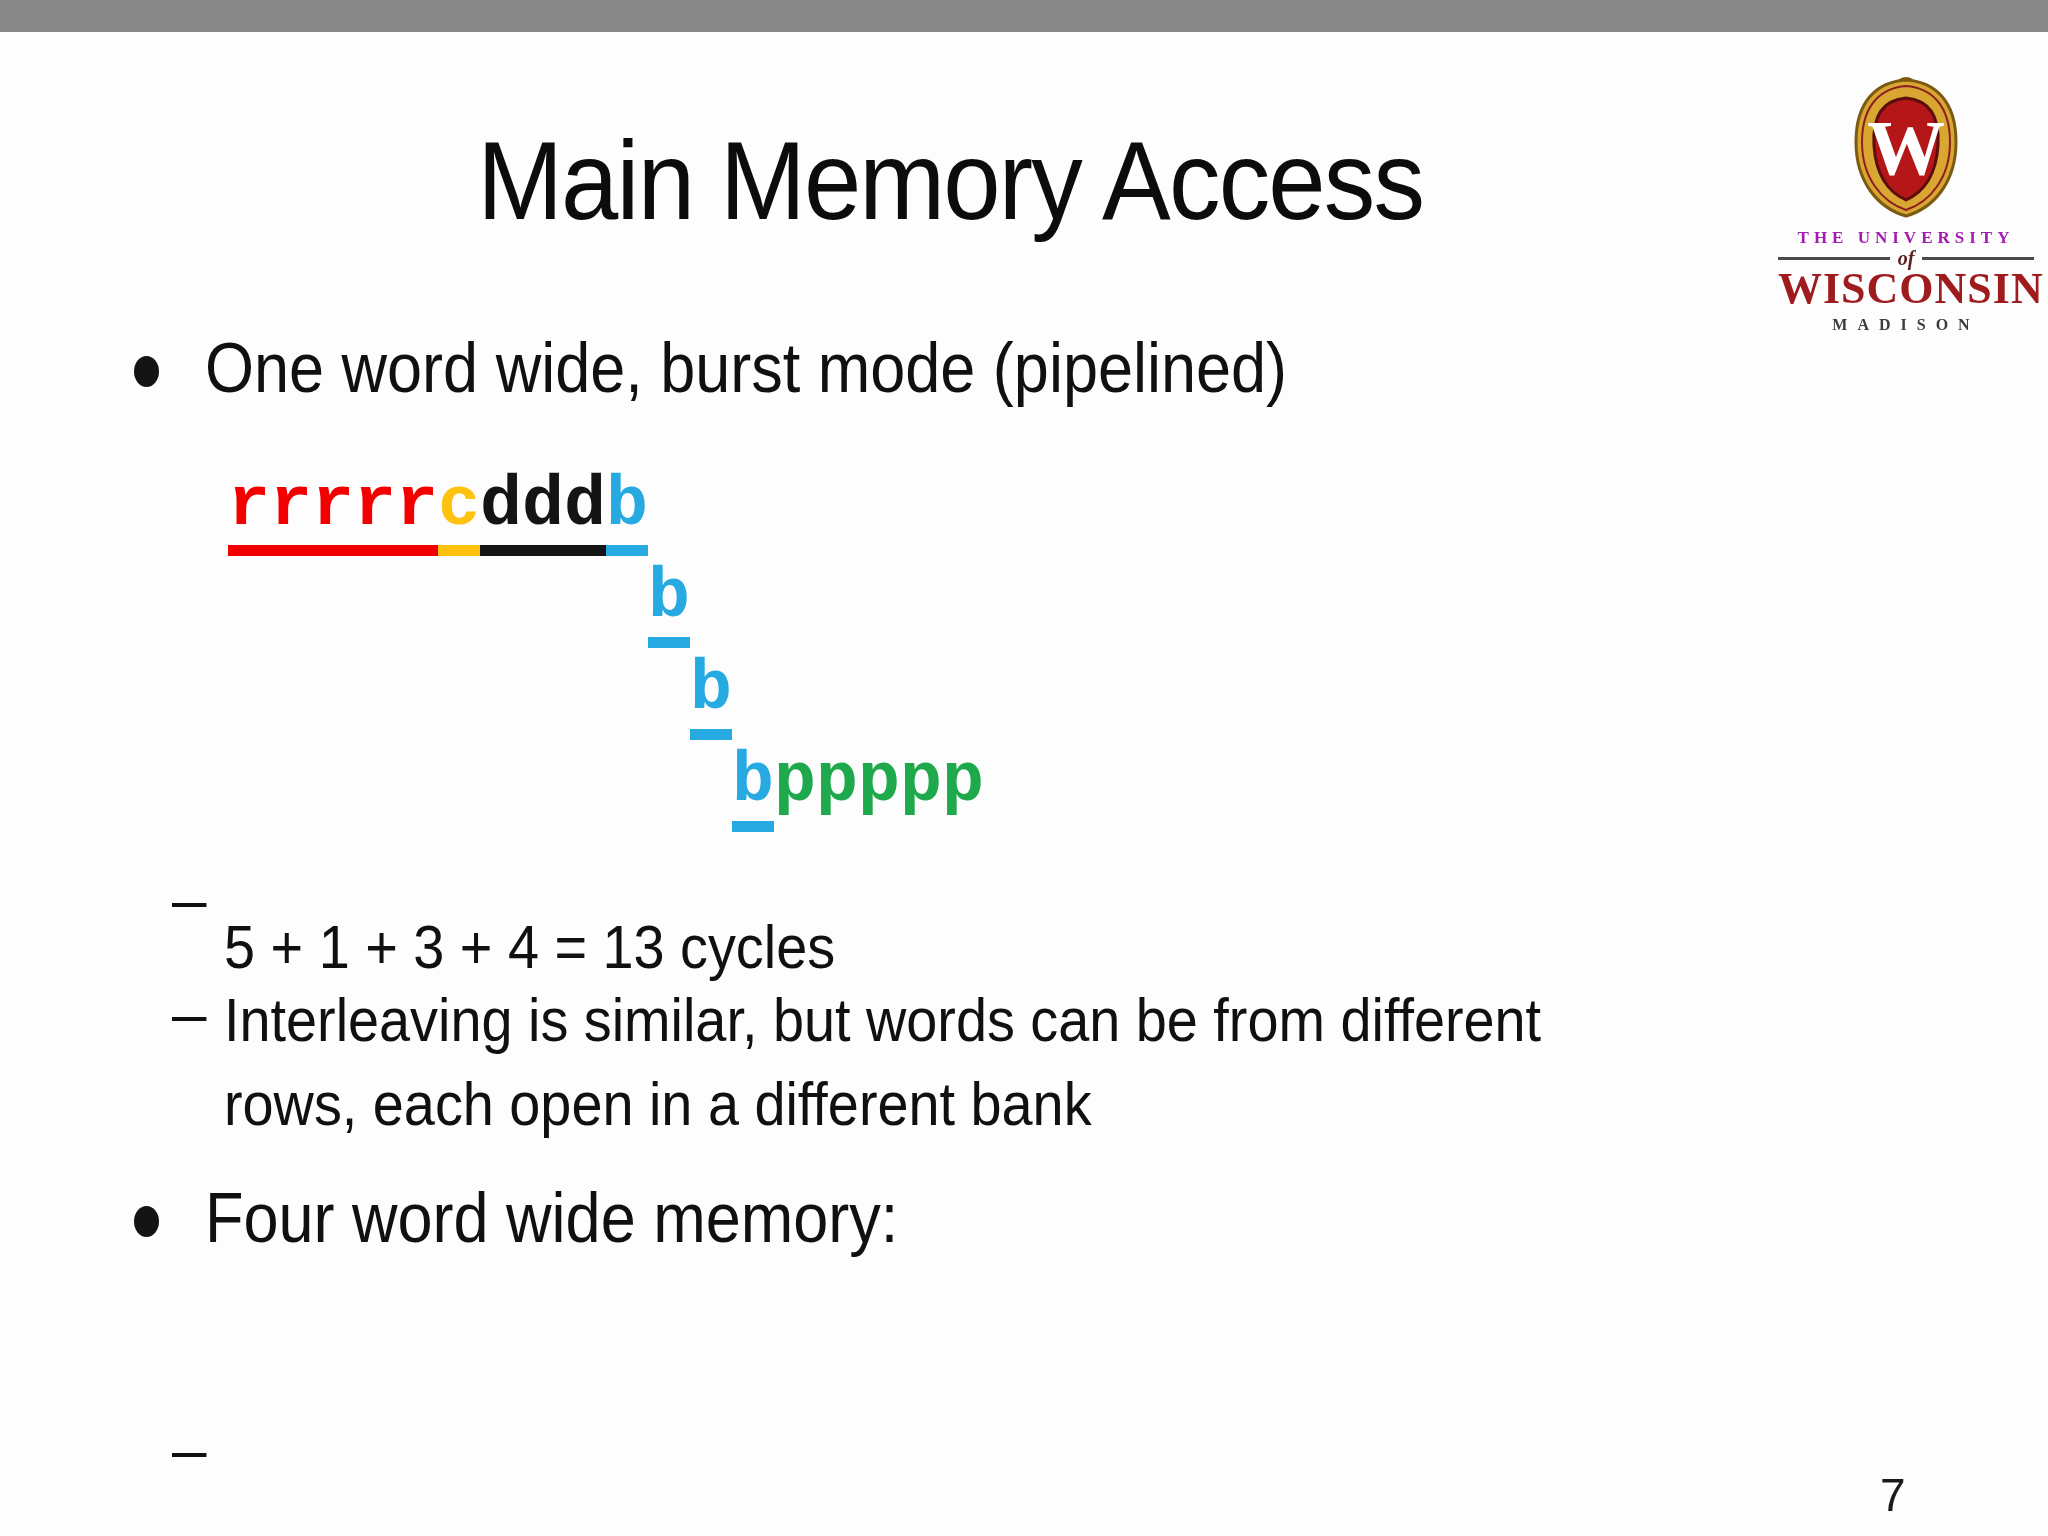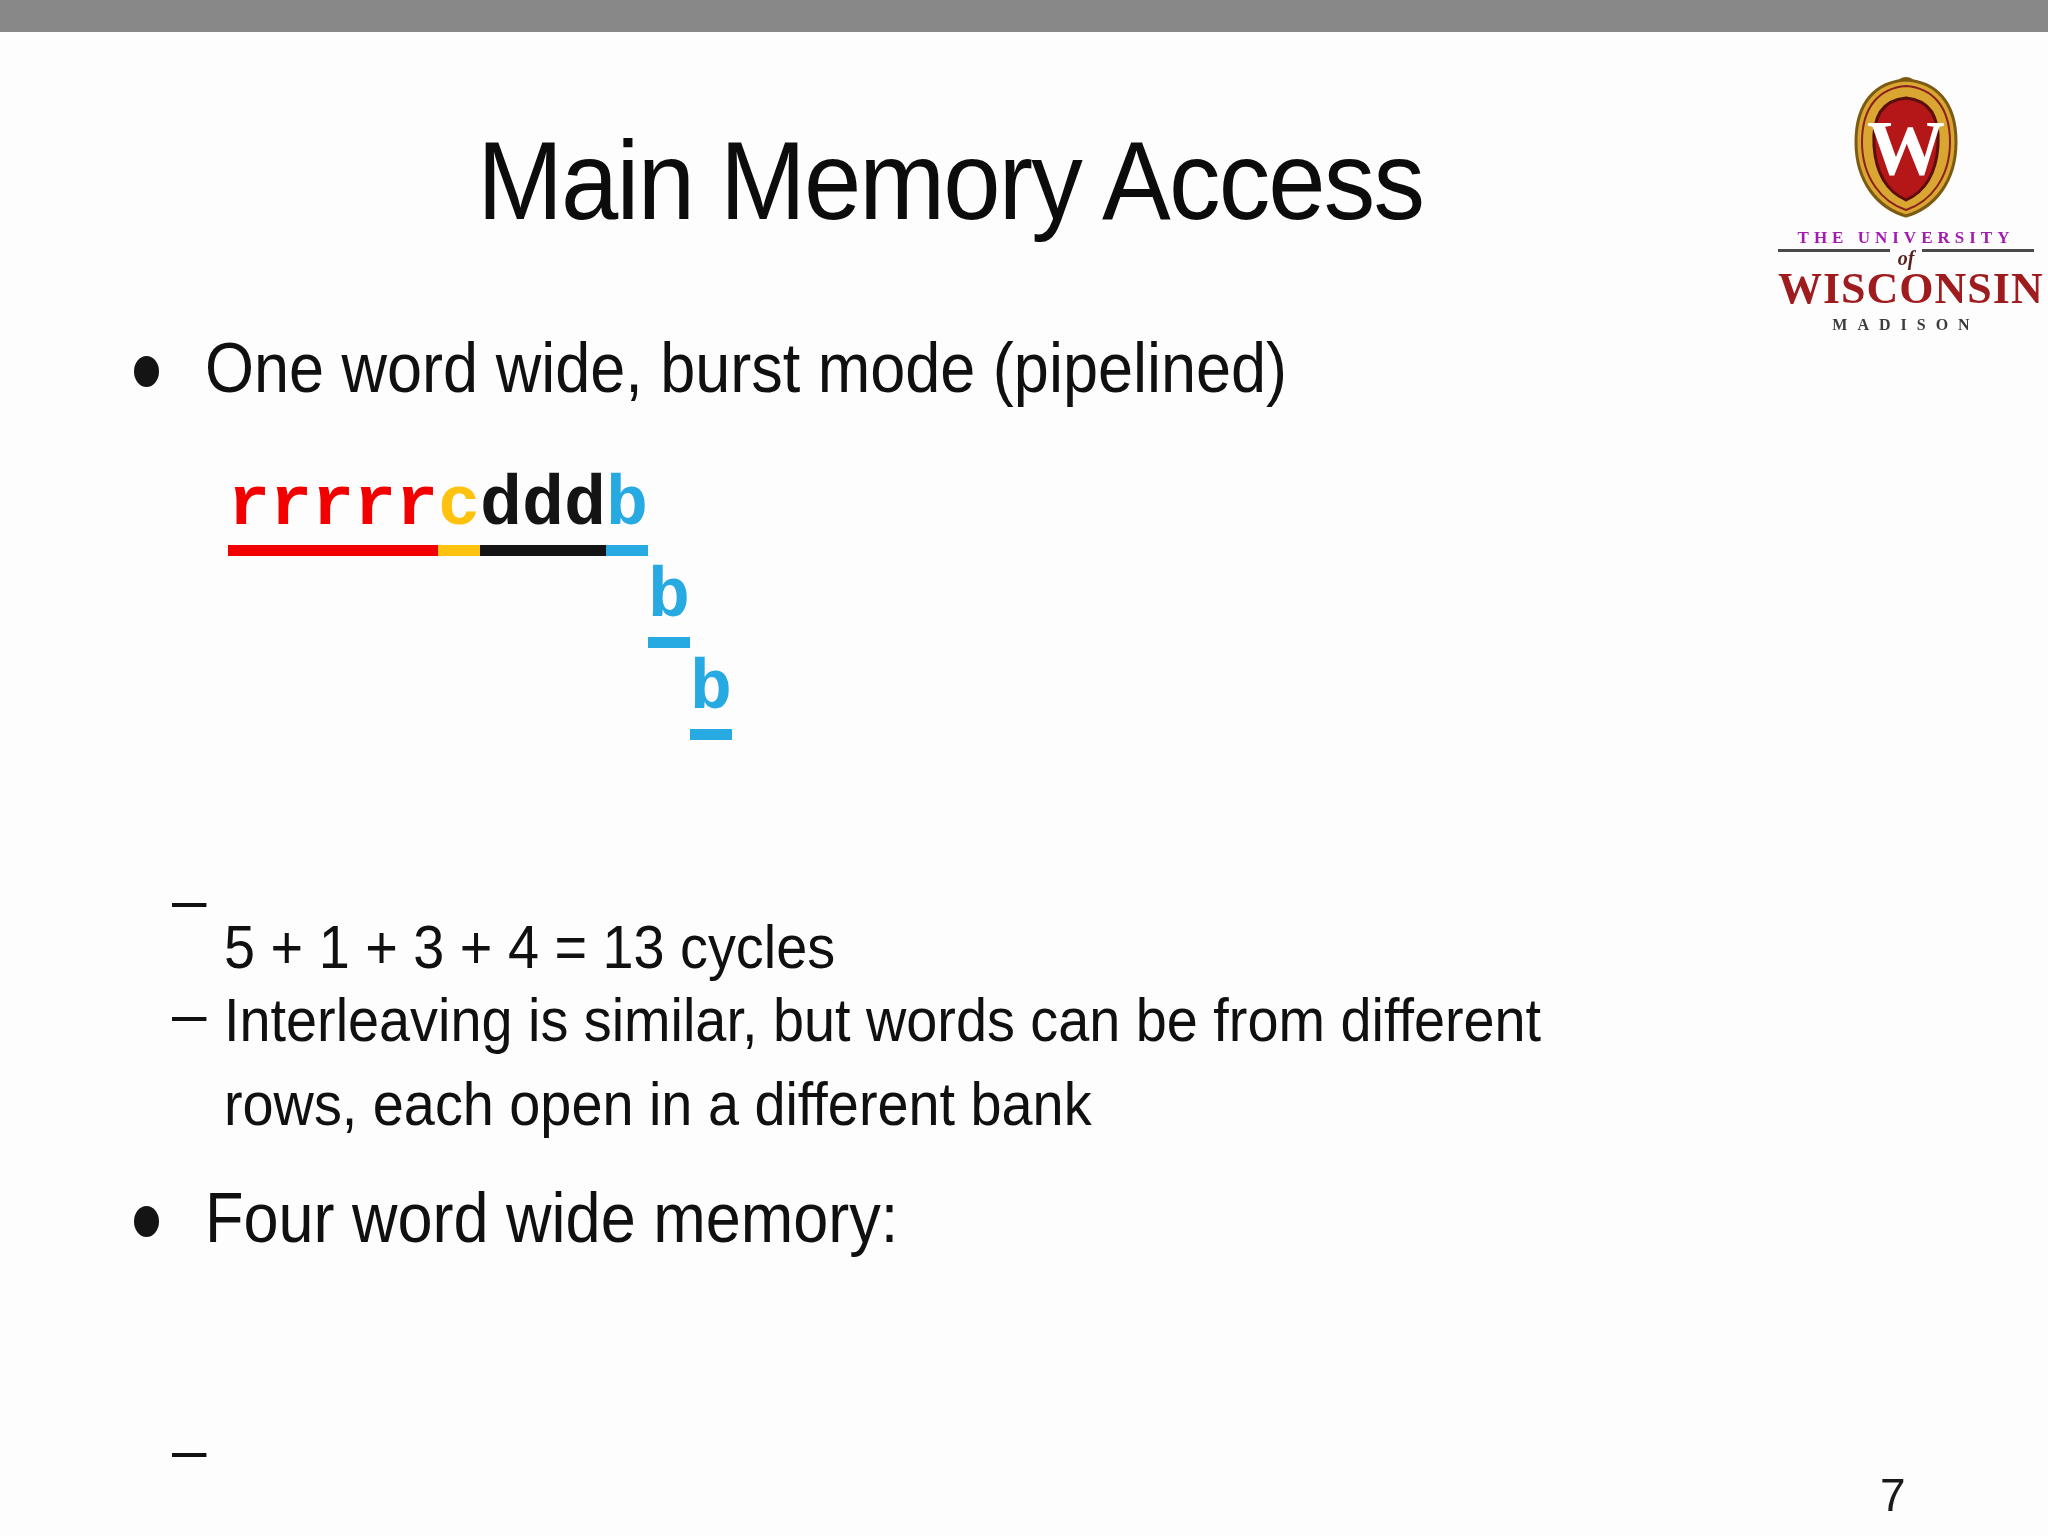--- a/index.html
+++ b/index.html
@@ -27,21 +27,21 @@
     font-size:70px;line-height:92px;
   }
   .mono-row{white-space:pre;}
   .useg{border-bottom:0.16em solid currentColor;}
   
   #logo{left:1778px;top:40px;width:256px;text-align:center;}
   #logo .uni{
     font-family:"Liberation Serif",serif;font-weight:700;color:#a21caf;
     font-size:17px;letter-spacing:5px;margin-top:4px;white-space:nowrap;
   }
-  #logo .ofrow{display:flex;align-items:flex-start;justify-content:center;margin:1px 0 0 0;}
+  #logo .ofrow{display:flex;align-items:center;justify-content:center;margin:1px 0 0 0;}
   #logo .ofrow .rule{flex:1;height:3px;background:#4a4a4a;}
   #logo .ofrow .of{
     font-family:"Liberation Serif",serif;font-style:italic;font-weight:700;
     color:#5a1f1f;font-size:20px;padding:0 8px;line-height:18px;
   }
   #logo .wisc{
     font-family:"Liberation Serif",serif;font-weight:700;color:#9e1b1e;
     font-size:44px;letter-spacing:1px;line-height:44px;white-space:nowrap;
   }
   #logo .madison{
@@ -82,20 +82,21 @@
 
   <div class="abs bullet-dot" style="left:134px;top:324px;"></div>
   <div class="abs b1text" style="left:205px;top:296px;">
     <span class="condL">One word wide, burst mode (pipelined)</span>
   </div>
 
   <div class="abs mono" style="left:228px;top:428px;">
       <div class="mono-row"><span class="useg" style="color: rgb(242, 0, 0);">rrrrr</span><span class="useg" style="color: rgb(255, 194, 14);">c</span><span class="useg" style="color: rgb(20, 20, 20);">ddd</span><span class="useg" style="color: rgb(39, 170, 225);">b</span></div>
       <div class="mono-row" style="padding-left: 10ch;"><span class="useg" style="color: rgb(39, 170, 225);">b</span></div>
       <div class="mono-row" style="padding-left: 11ch;"><span class="useg" style="color: rgb(39, 170, 225);">b</span></div>
+      <div class="mono-row" style="padding-left: 12ch;"><span class="useg" style="color: rgb(39, 170, 225);">b</span><span style="color: rgb(31, 169, 77);">ppppp</span></div>
     </div>
 
   <div class="abs subdash" style="left:172px;top:832px;">–</div>
   <div class="abs subtext" style="left:224px;top:879px;">
     <span class="condL">5 + 1 + 3 + 4 = 13 cycles</span>
   </div>
 
   <div class="abs subdash" style="left:172px;top:946px;">–</div>
   <div class="abs subtext condBlk" style="left:224px;top:946px;">
     <div>Interleaving is similar, but words can be from different</div>

